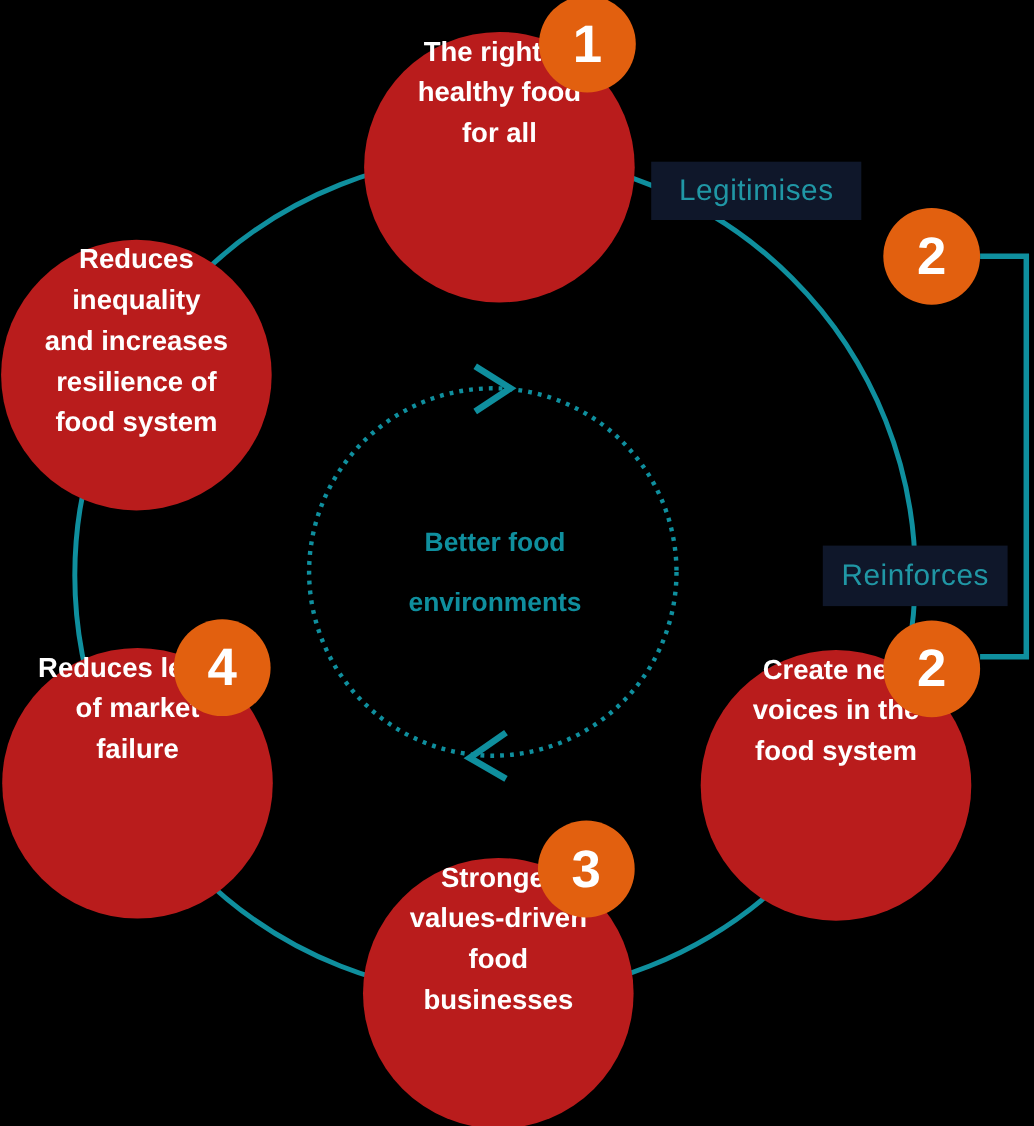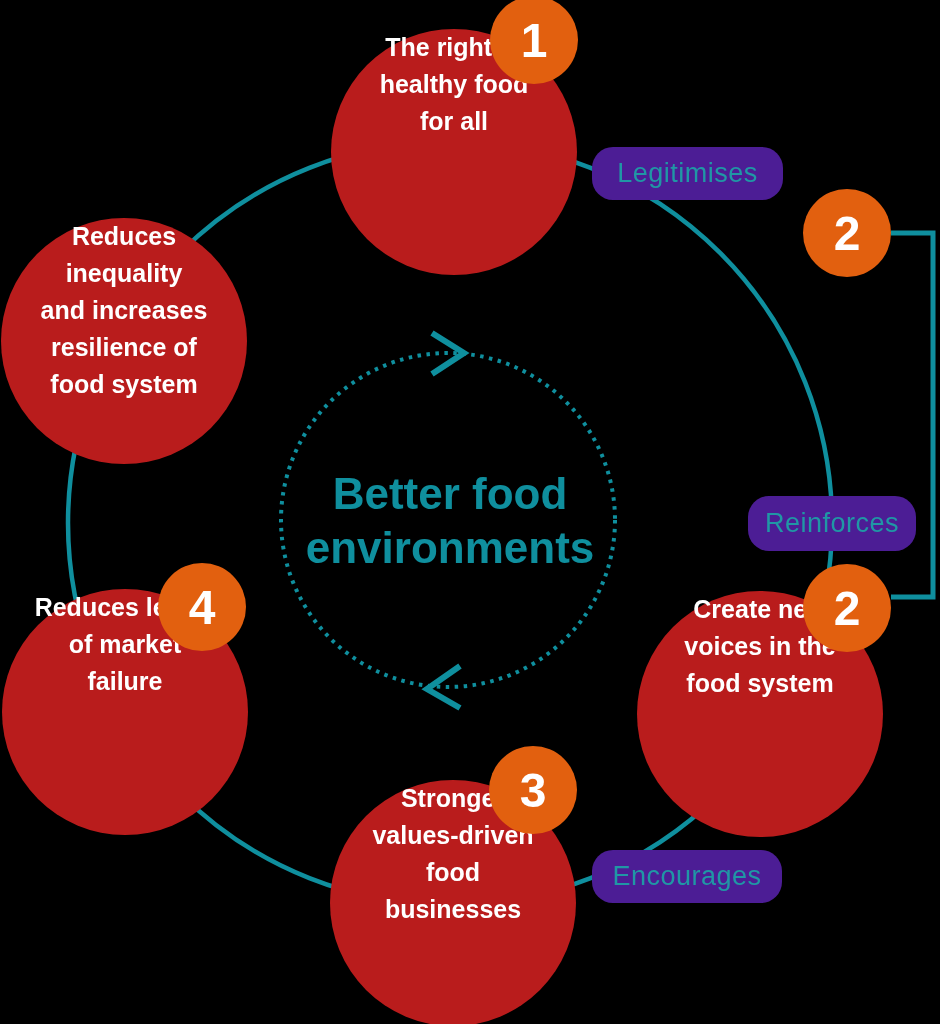--- a/index.html
+++ b/index.html
@@ -19,27 +19,27 @@
   .node-label{
     color:#FFFFFF;font-weight:700;font-size:25px;line-height:37px;
     text-align:center;white-space:pre-line;
   }
   .badge{
     position:absolute;width:88px;height:88px;border-radius:50%;background:#E2600F;
     z-index:3;display:flex;align-items:center;justify-content:center;
     color:#FFFFFF;font-weight:700;font-size:48px;
   }
   .edge-label{
-    position:absolute;background:#4c1d95;z-index:2;
+    position:absolute;background:#0f172a;z-index:2;
     display:flex;align-items:center;justify-content:center;
-    color:#2097A5;font-size:27px;font-weight:400;letter-spacing:0.5px;border-radius:21px;
+    color:#2097A5;font-size:27px;font-weight:400;letter-spacing:0.5px;
   }
   .center-label{
     position:absolute;left:150px;top:467px;width:600px;z-index:2;
-    color:#0F8F9E;font-weight:700;font-size:44px;line-height:54px;
+    color:#0F8F9E;font-weight:700;font-size:24px;line-height:54px;
     text-align:center;white-space:pre-line;
   }
 </style>
 </head>
 <body>
 
 <div class="stage">
 
   <svg class="wires" width="940" height="1024" viewBox="0 0 940 1024">
     <circle class="ring" cx="450" cy="523" r="382"></circle>
@@ -73,21 +73,20 @@
   <div class="node" style="left:1px;top:218px">
     <span class="node-label">Reduces
 inequality
 and increases
 resilience of
 food system</span>
   </div>
 
   <div class="edge-label" style="left:592px;top:147px;width:191px;height:53px">Legitimises</div>
   <div class="edge-label" style="left:748px;top:496px;width:168px;height:55px">Reinforces</div>
-  <div class="edge-label" style="left:592px;top:850px;width:190px;height:53px">Encourages</div>
 
   <div class="badge" style="left:490px;top:-4px">1</div>
   <div class="badge" style="left:803px;top:189px">2</div>
   <div class="badge" style="left:803px;top:564px">2</div>
   <div class="badge" style="left:489px;top:746px">3</div>
   <div class="badge" style="left:158px;top:563px">4</div>
 
   <div class="center-label">Better food
 environments</div>
 

